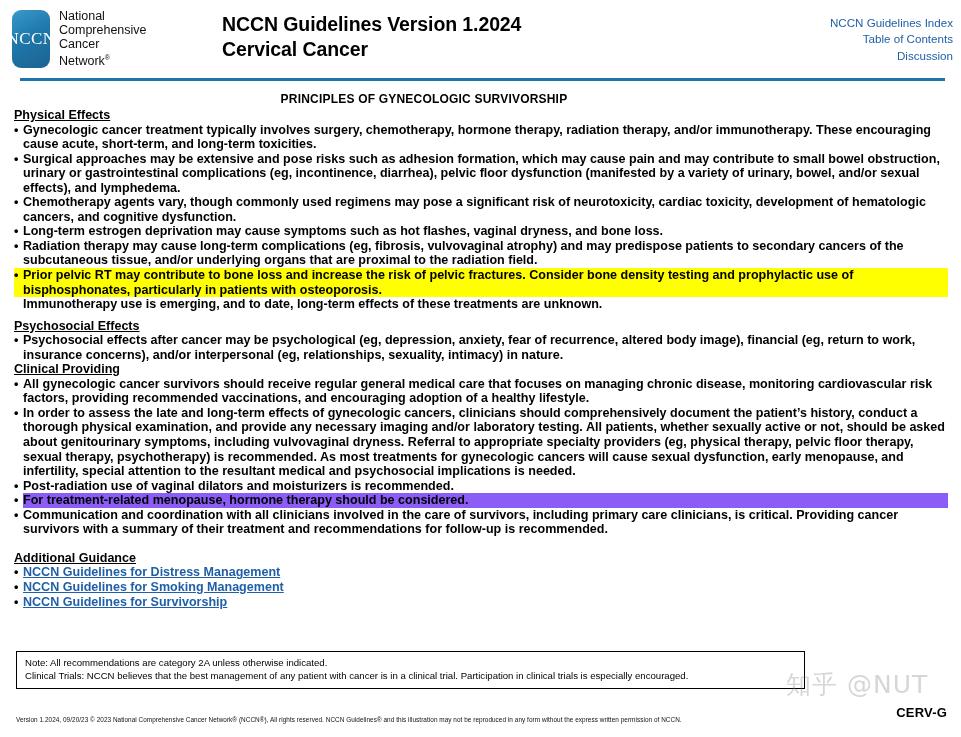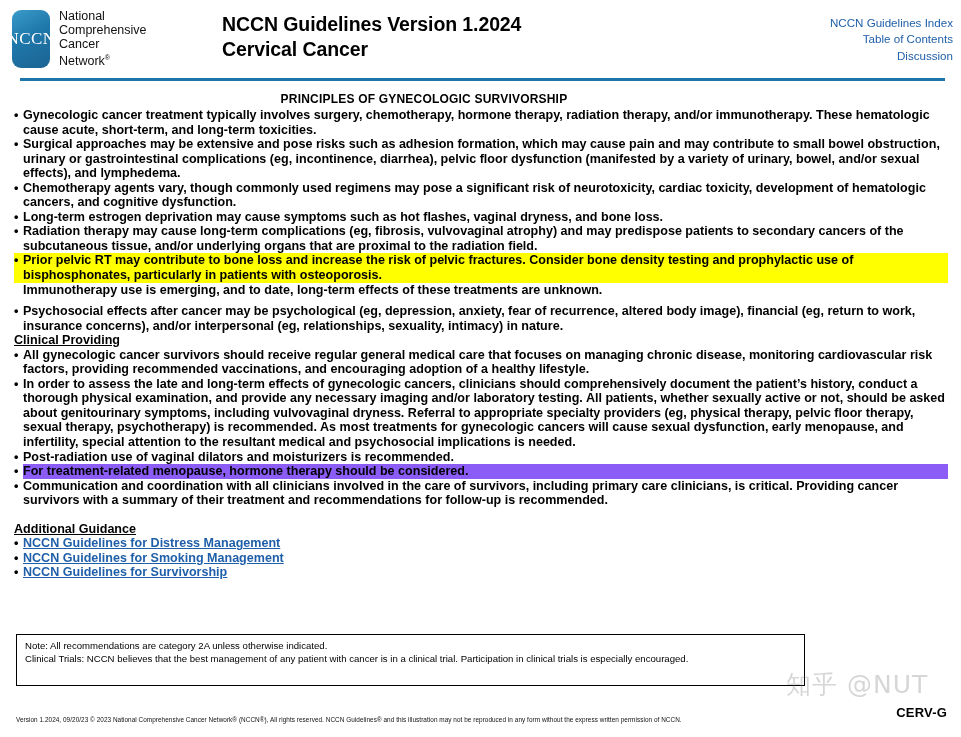--- a/index.html
+++ b/index.html
@@ -152,23 +152,23 @@
     color: #1F5FA9;
     text-decoration: underline;
     font-weight: bold;
     cursor: pointer;
   }
 
   
   .note-box {
     position: absolute;
     left: 16px;
-    top: 634px;
+    top: 651px;
     width: 789px;
-    height: 52px;
+    height: 38px;
     border: 1.4px solid #000;
     box-sizing: border-box;
     padding: 5px 8px 0 8px;
     font-size: 9.6px;
     line-height: 12.6px;
     font-weight: normal;
   }
 
   
   .footer-copy {
@@ -231,24 +231,27 @@
     <a>Discussion</a>
   </div>
 
   <div class="blue-rule"></div>
 </div>
 
 <div class="page-heading">PRINCIPLES OF GYNECOLOGIC SURVIVORSHIP</div>
 
 <div class="content">
 
-
-  <div class="bullet">
-    <span class="dot">•</span>
-    <span class="btext">Gynecologic cancer treatment typically involves surgery, chemotherapy, hormone therapy, radiation therapy, and/or immunotherapy. These hematologic cause acute, short-term, and long-term toxicities.</span>
+  <div class="sec-head-wrap">
+    <span class="sec-head">Physical Effects</span>
+  </div>
+
+  <div class="bullet">
+    <span class="dot">•</span>
+    <span class="btext">Gynecologic cancer treatment typically involves surgery, chemotherapy, hormone therapy, radiation therapy, and/or immunotherapy. These encouraging cause acute, short-term, and long-term toxicities.</span>
   </div>
 
   <div class="bullet">
     <span class="dot">•</span>
     <span class="btext">Surgical approaches may be extensive and pose risks such as adhesion formation, which may cause pain and may contribute to small bowel obstruction, urinary or gastrointestinal complications (eg, incontinence, diarrhea), pelvic floor dysfunction (manifested by a variety of urinary, bowel, and/or sexual effects), and lymphedema.</span>
   </div>
 
   <div class="bullet">
     <span class="dot">•</span>
     <span class="btext">Chemotherapy agents vary, though commonly used regimens may pose a significant risk of neurotoxicity, cardiac toxicity, development of hematologic cancers, and cognitive dysfunction.</span>
@@ -266,20 +269,23 @@
 
   <div class="bullet hl-yellow">
     <span class="dot">•</span>
     <span class="btext">Prior pelvic RT may contribute to bone loss and increase the risk of pelvic fractures. Consider bone density testing and prophylactic use of bisphosphonates, particularly in patients with osteoporosis.</span>
   </div>
 
   <div class="noindent">Immunotherapy use is emerging, and to date, long-term effects of these treatments are unknown.</div>
 
   <div class="spacer-sm"></div>
 
+  <div class="sec-head-wrap">
+    <span class="sec-head">Psychosocial Effects</span>
+  </div>
 
   <div class="bullet">
     <span class="dot">•</span>
     <span class="btext">Psychosocial effects after cancer may be psychological (eg, depression, anxiety, fear of recurrence, altered body image), financial (eg, return to work, insurance concerns), and/or interpersonal (eg, relationships, sexuality, intimacy) in nature.</span>
   </div>
 
   <div class="sec-head-wrap">
     <span class="sec-head">Clinical Providing</span>
   </div>
 

